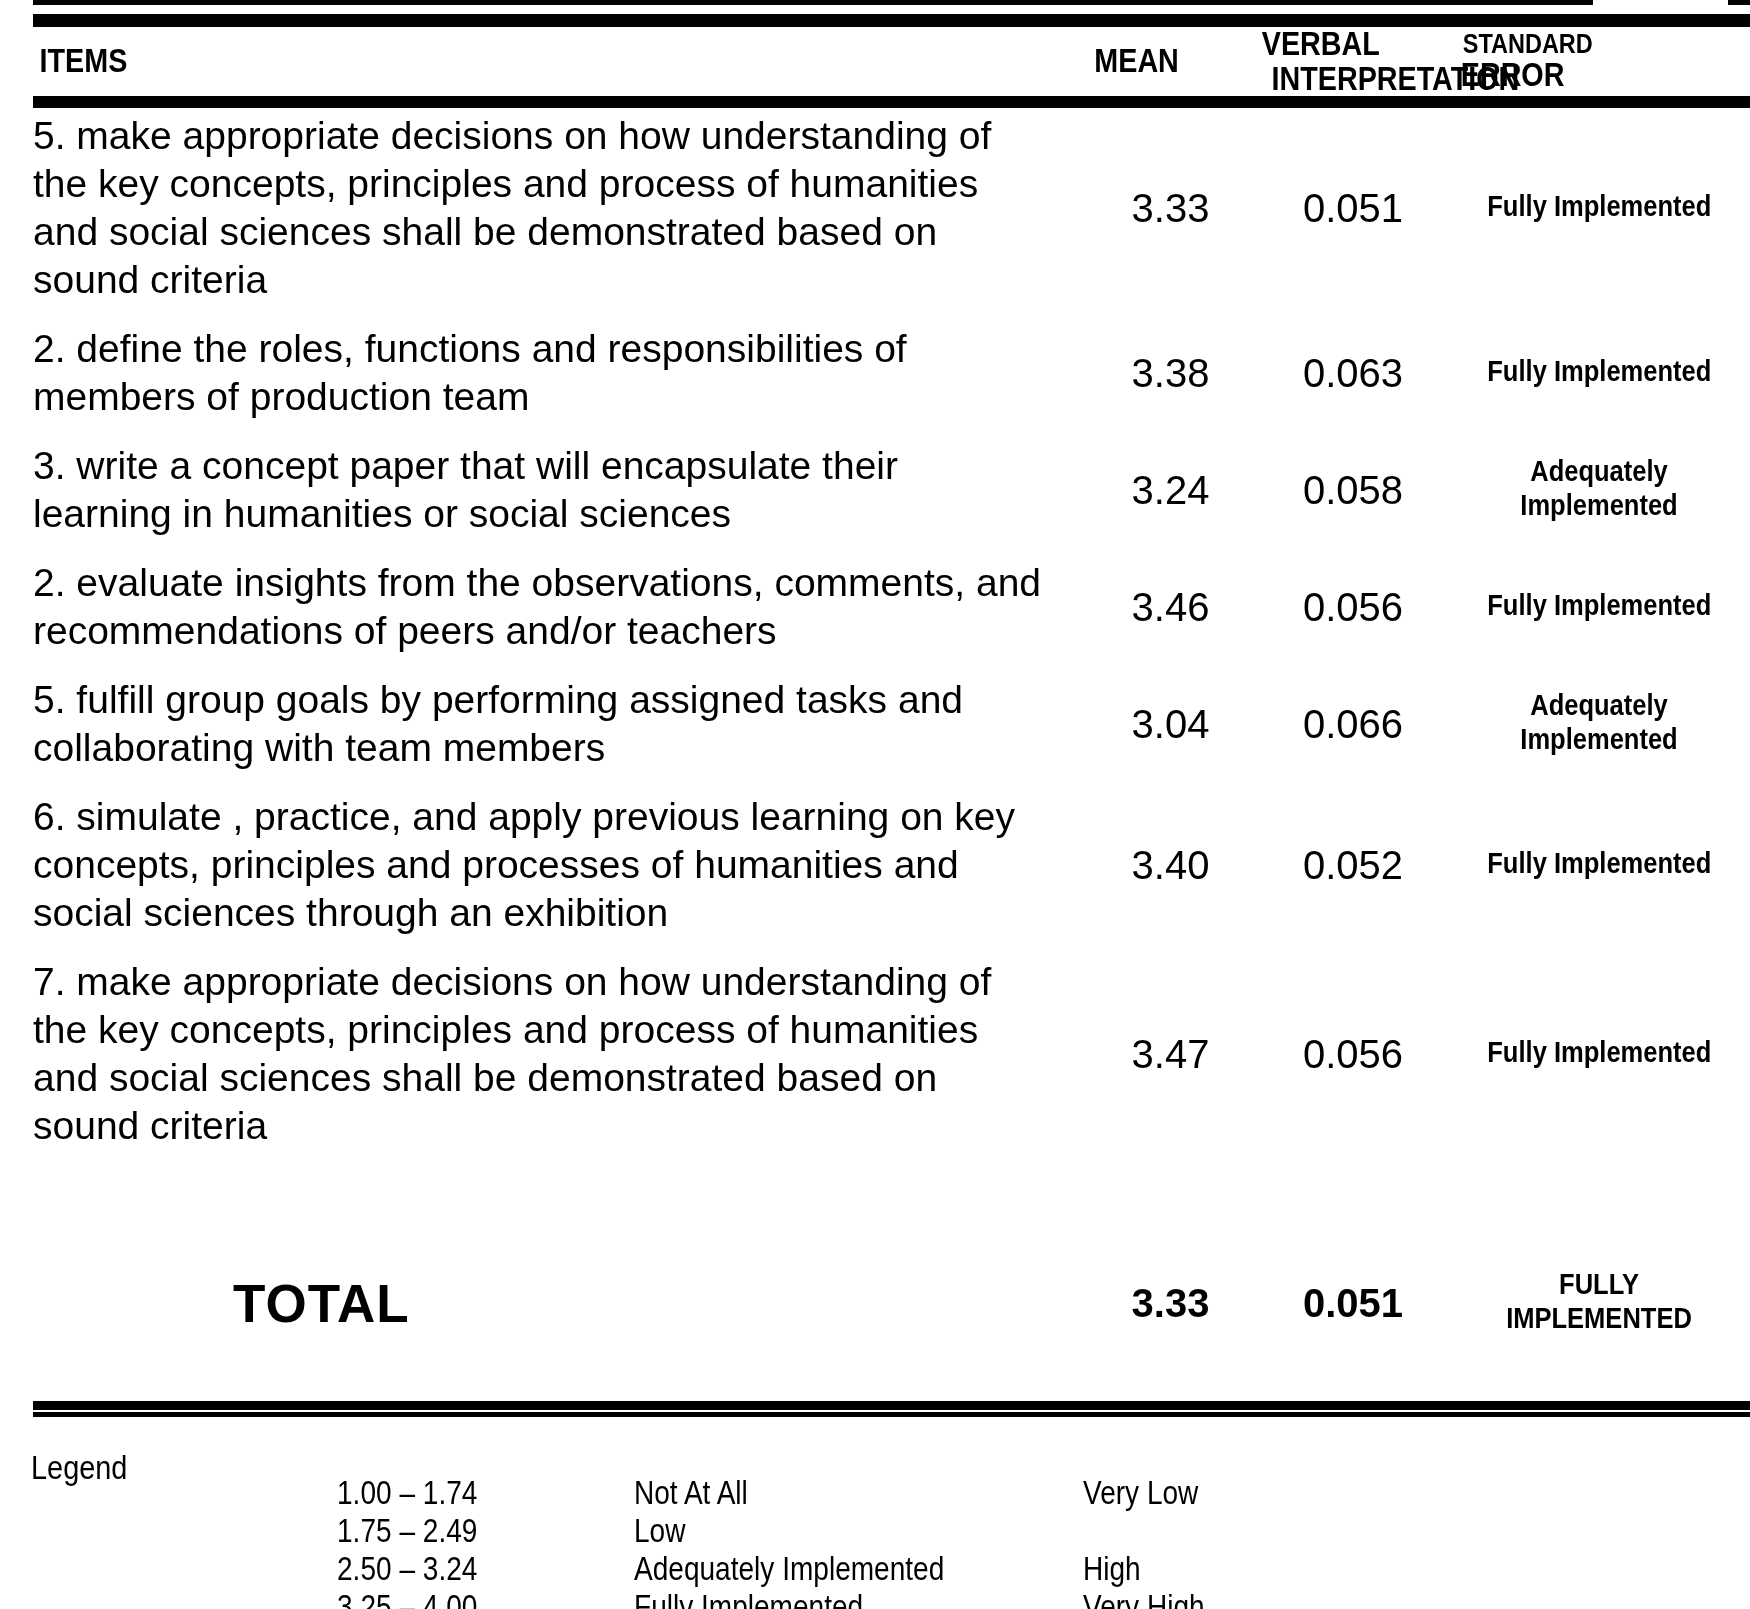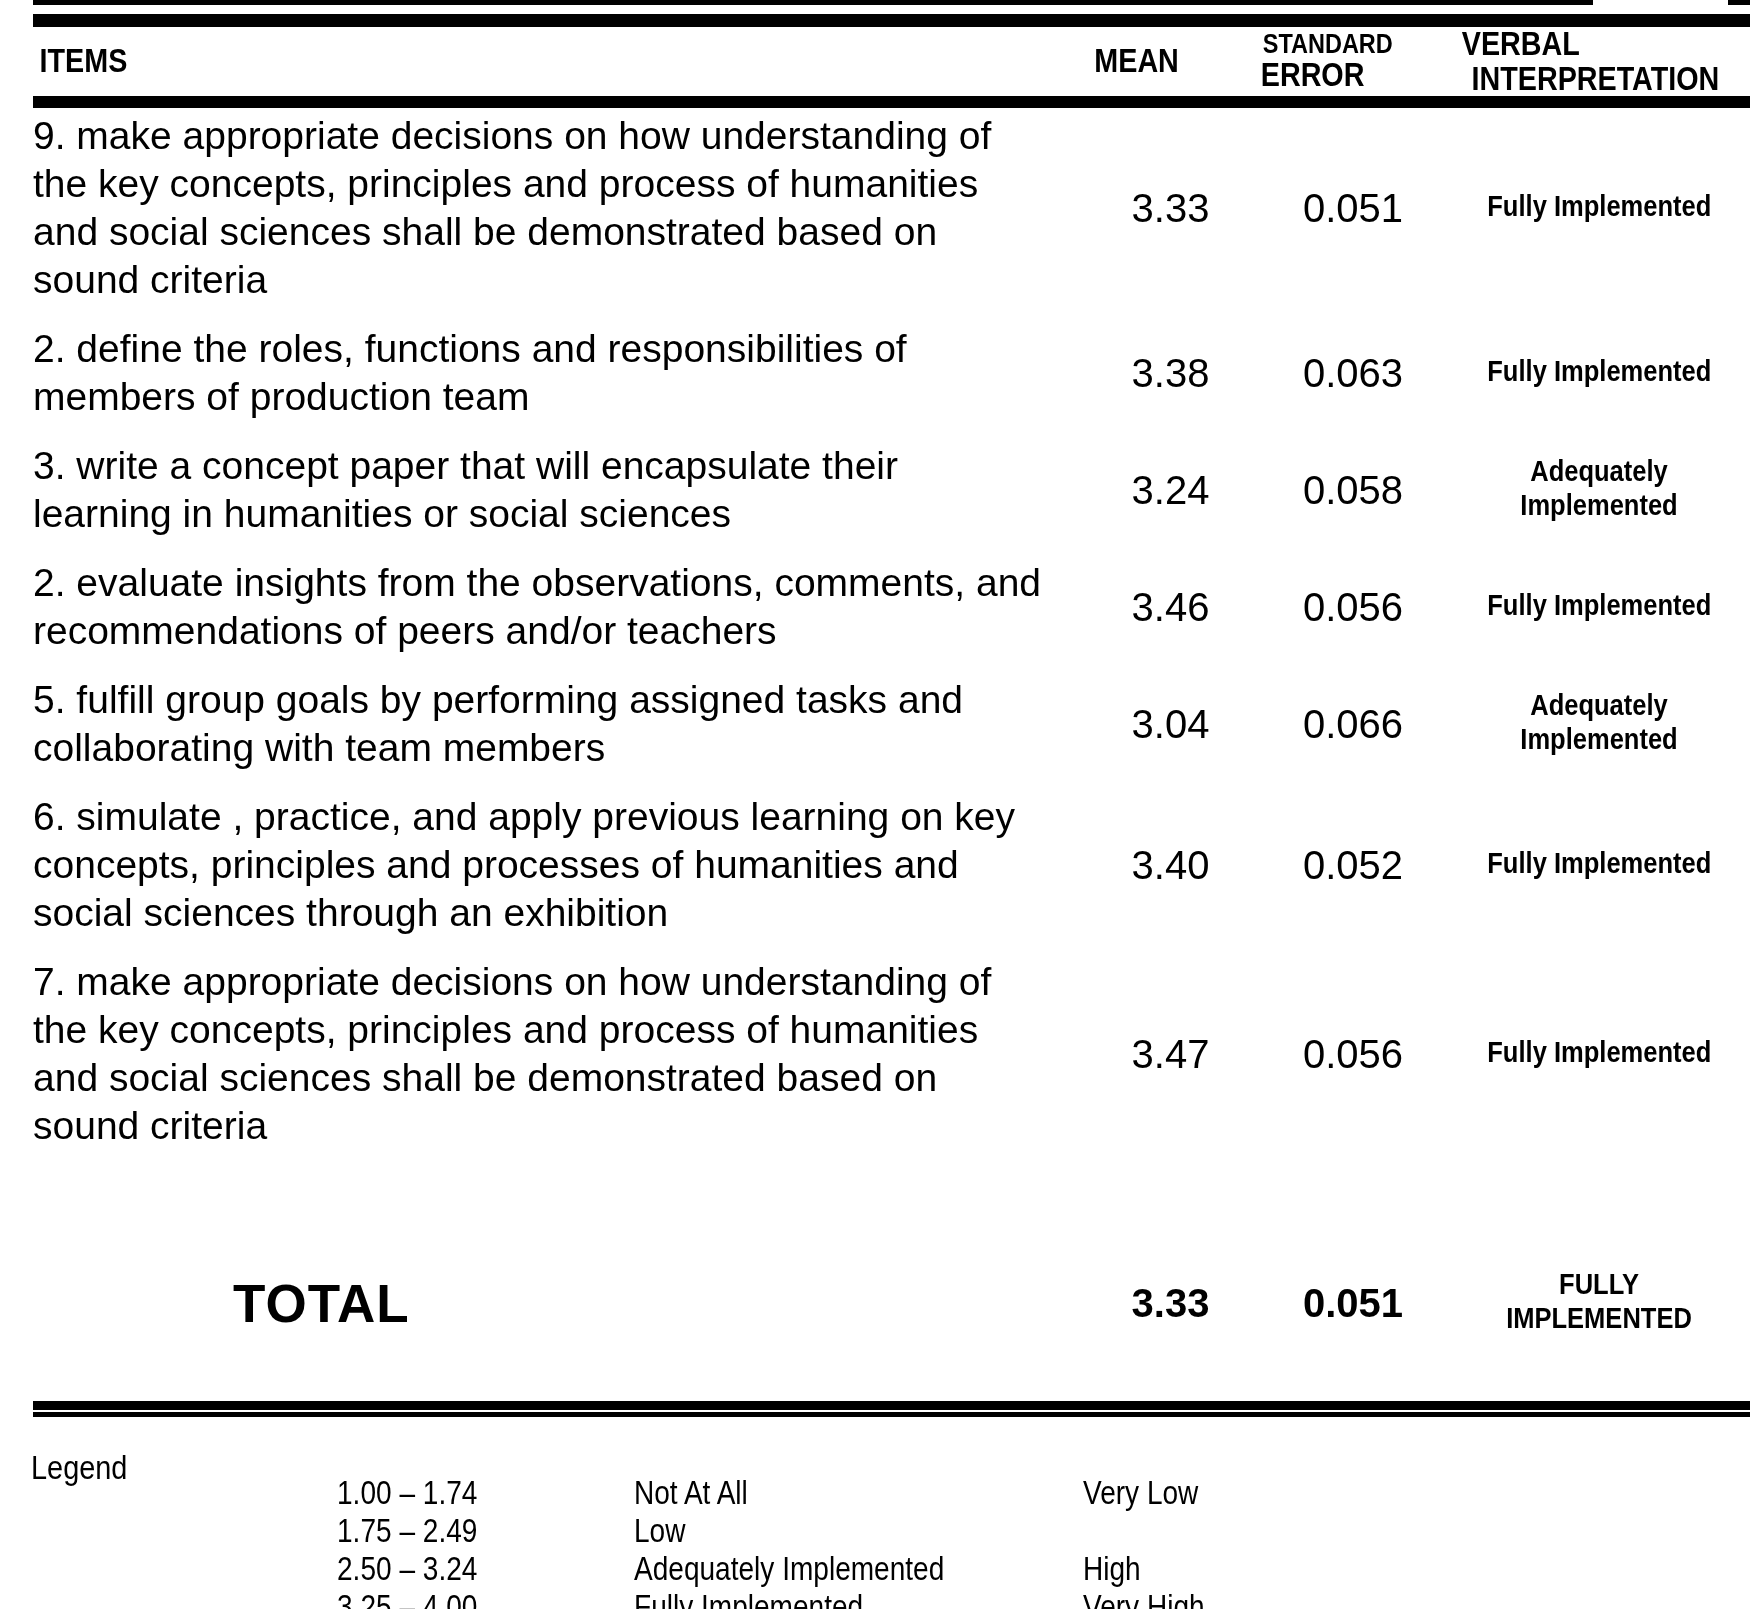--- a/index.html
+++ b/index.html
@@ -80,32 +80,32 @@
 <div class="rule rule-bottom-thin"></div>
 
 <div class="table-header grid">
   <div class="hcell">
     <span class="cond">ITEMS</span>
   </div>
   <div class="hcell">
     <span class="cond">MEAN</span>
   </div>
   <div class="hcell">
+    <span class="cond">VERBAL</span><br>
+    <span class="cond">INTERPRETATION</span>
+  </div>
+  <div class="hcell">
     <span class="cond small-cond">STANDARD</span><br>
     <span class="cond">ERROR</span>
   </div>
-  <div class="hcell">
-    <span class="cond">VERBAL</span><br>
-    <span class="cond">INTERPRETATION</span>
-  </div>
 </div>
 
 <div class="rows">
     <div class="grid item-row">
-    <div class="item-cell">9. make appropriate decisions on how understanding of the key concepts, principles and process of humanities and social sciences shall be demonstrated based on sound criteria</div>
+    <div class="item-cell">5. make appropriate decisions on how understanding of the key concepts, principles and process of humanities and social sciences shall be demonstrated based on sound criteria</div>
     <div class="num-cell">3.33</div>
     <div class="num-cell">0.051</div>
     <div class="vi-cell">
       <span class="vi-text wrap-cond">Fully Implemented</span>
     </div>
   </div>
     <div class="grid item-row">
     <div class="item-cell">2. define the roles, functions and responsibilities of members of production team</div>
     <div class="num-cell">3.38</div>
     <div class="num-cell">0.063</div>

